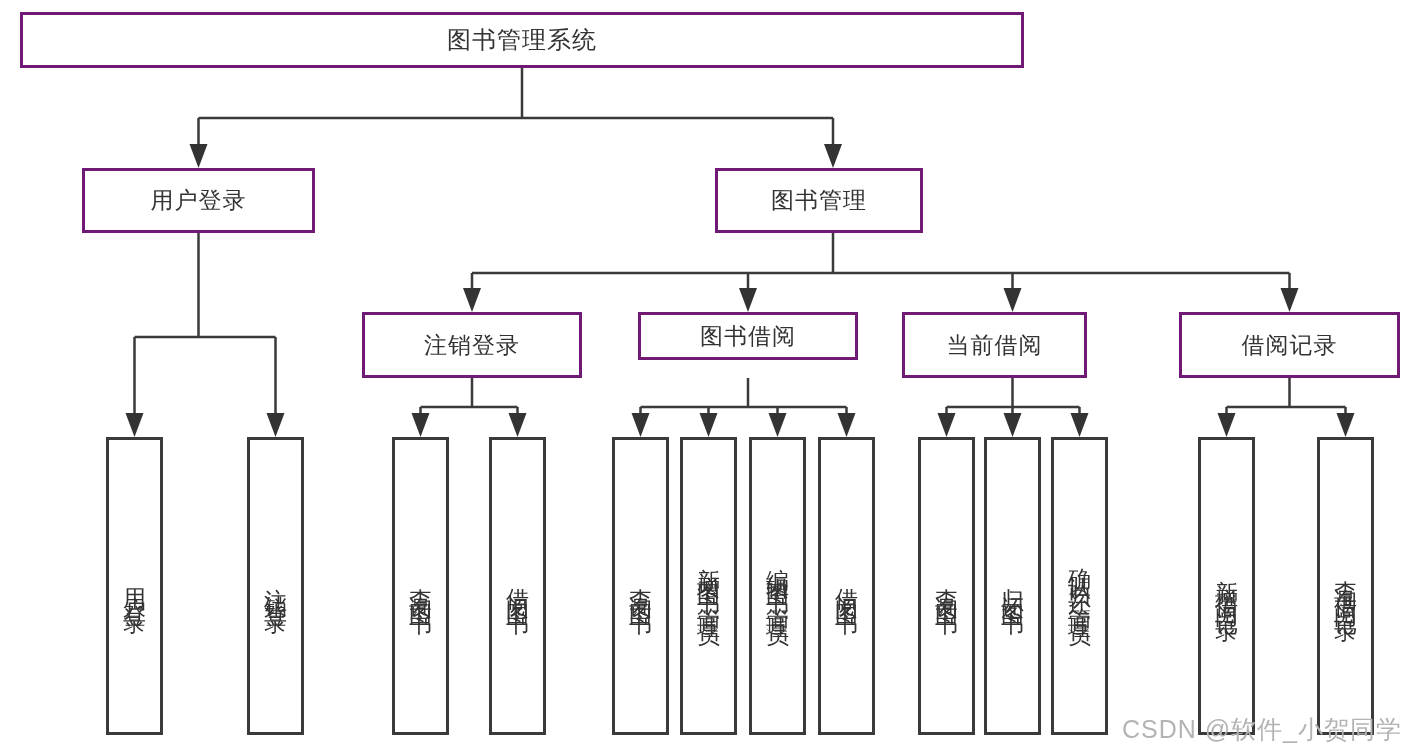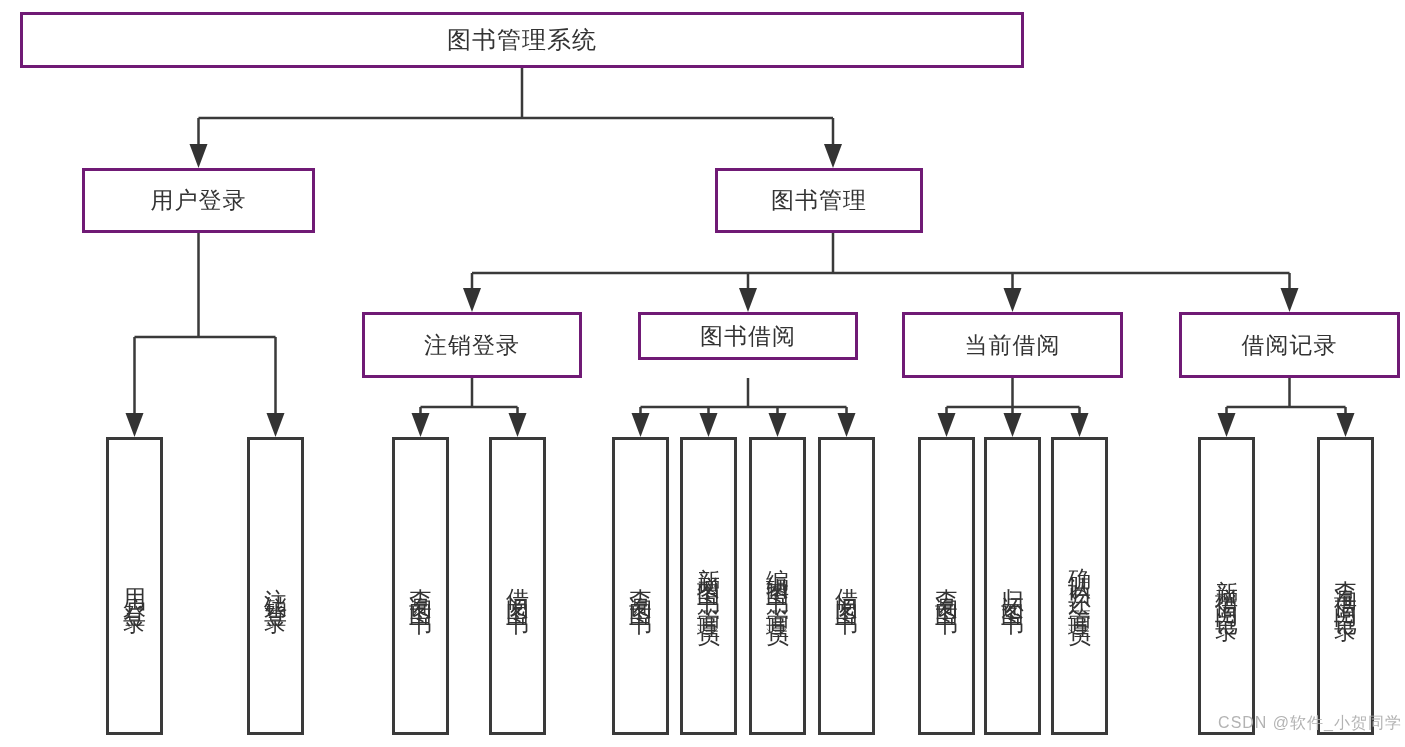--- a/index.html
+++ b/index.html
@@ -49,21 +49,21 @@
     text-orientation: mixed;
     font-size: 23px;
     letter-spacing: 8px;
     color: #333333;
     line-height: 1;
   }
   .watermark {
     position: absolute;
     right: 3px;
     top: 713px;
-    font-size: 16px;
+    font-size: 25px;
     letter-spacing: 1px;
     color: #b3b3b3;
     white-space: nowrap;
   }
 </style>
 </head>
 <body>
 
 <div class="stage">
 
@@ -100,21 +100,21 @@
     </g>
   </svg>
 
   <div class="node root" style="left:20px; top:12px; width:1004px; height:56px;">图书管理系统</div>
 
   <div class="node" style="left:82px; top:168px; width:233px; height:65px;">用户登录</div>
   <div class="node" style="left:715px; top:168px; width:208px; height:65px;">图书管理</div>
 
   <div class="node" style="left:362px; top:312px; width:220px; height:66px;">注销登录</div>
   <div class="node" style="left:638px; top:312px; width:220px; height:48px;">图书借阅</div>
-  <div class="node" style="left:902px; top:312px; width:221px; height:66px;">当前借阅</div>
+  <div class="node" style="left:902px; top:312px; width:185px; height:66px;">当前借阅</div>
   <div class="node" style="left:1179px; top:312px; width:221px; height:66px;">借阅记录</div>
 
   <div class="leaf" style="left:106px;">
     <span class="vtext">用户登录</span>
   </div>
   <div class="leaf" style="left:247px;">
     <span class="vtext">注销登录</span>
   </div>
 
   <div class="leaf" style="left:392px;">

